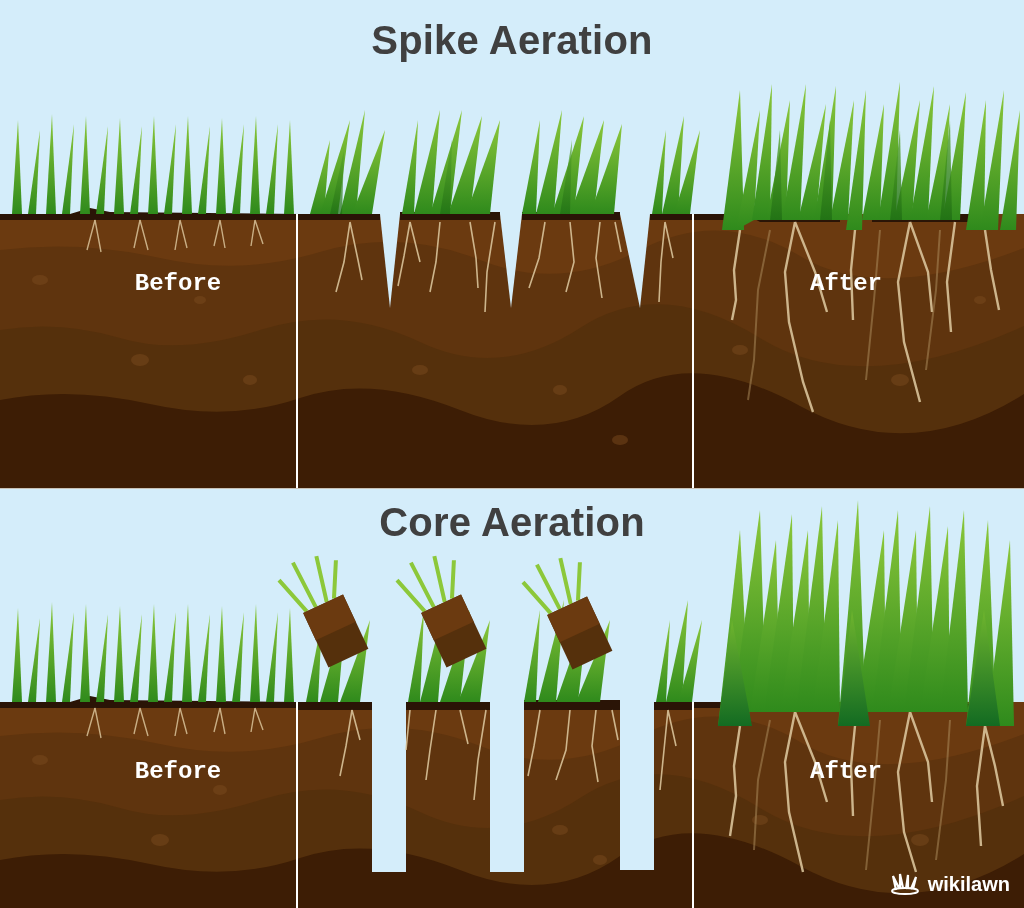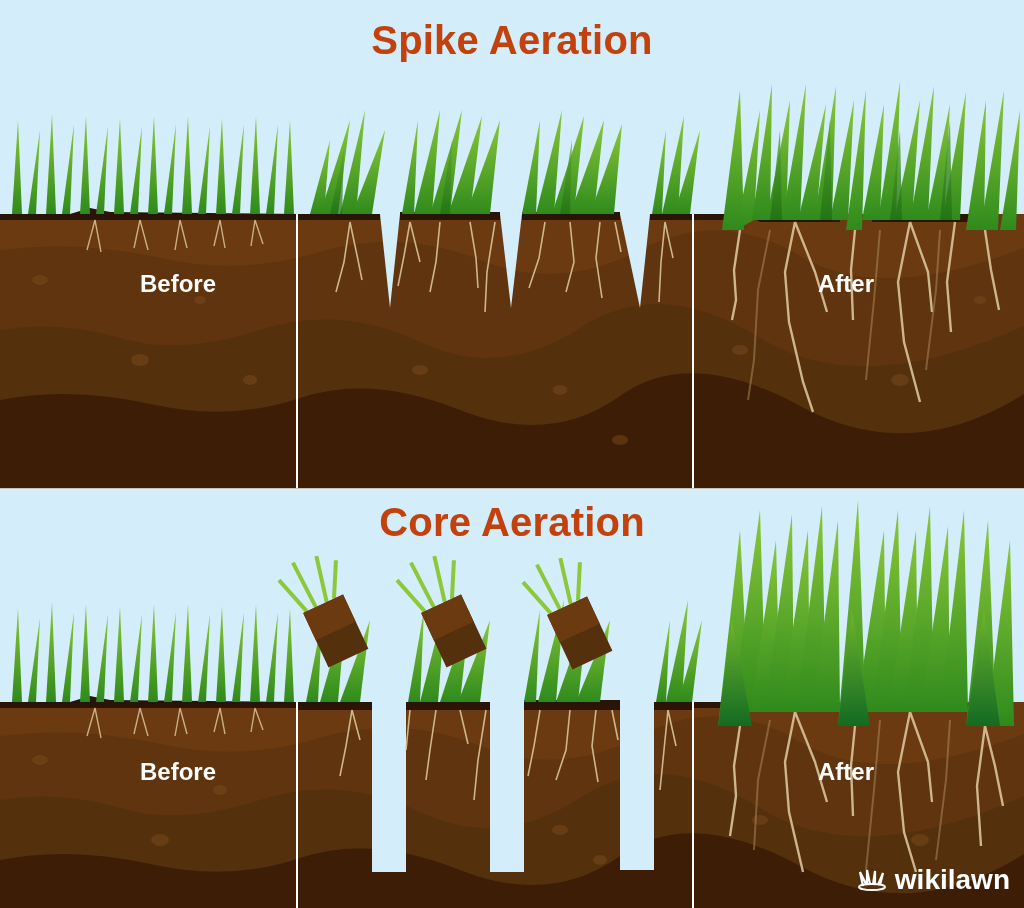--- a/index.html
+++ b/index.html
@@ -1,30 +1,30 @@
 <!DOCTYPE html>
 <html><head>
   <meta charset="utf-8">
   <style>
     * { box-sizing: border-box; margin: 0; padding: 0; }
     html, body { width: 1024px; height: 908px; background: #d4edfa; overflow: hidden; }
     body { position: relative; font-family: "Liberation Sans", "DejaVu Sans", sans-serif; }
     .title {
       position: absolute; left: 0; width: 1024px; text-align: center;
-      color: #c2410c; font-weight: bold; font-size: 40px; letter-spacing: 0.2px;
+      color: #404040; font-weight: bold; font-size: 40px; letter-spacing: 0.2px;
     }
-    .section { position: absolute; left: 0; width: 1024px; }
+    .section { position: absolute; left: 0; width: 1024px; font-family: Liberation Mono, monospace; }
     .section svg { position: absolute; left: 0; top: 0; }
     .label {
       position: absolute; color: #ffffff; font-weight: bold; font-size: 24px;
       text-align: center; width: 160px;
     }
     .logo {
       position: absolute; right: 14px; bottom: 12px; display: flex; align-items: center; gap: 6px;
-      color: #ffffff; font-weight: bold; font-size: 28px;
+      color: #ffffff; font-weight: bold; font-size: 20px;
     }
   </style>
 </head>
 <body>
 
 <div class="title" style="top:18px;">Spike Aeration</div>
 
 <div class="section" style="top:80px;height:408px;">
   <svg width="1024" height="408" viewBox="0 0 1024 408">
     <defs>

